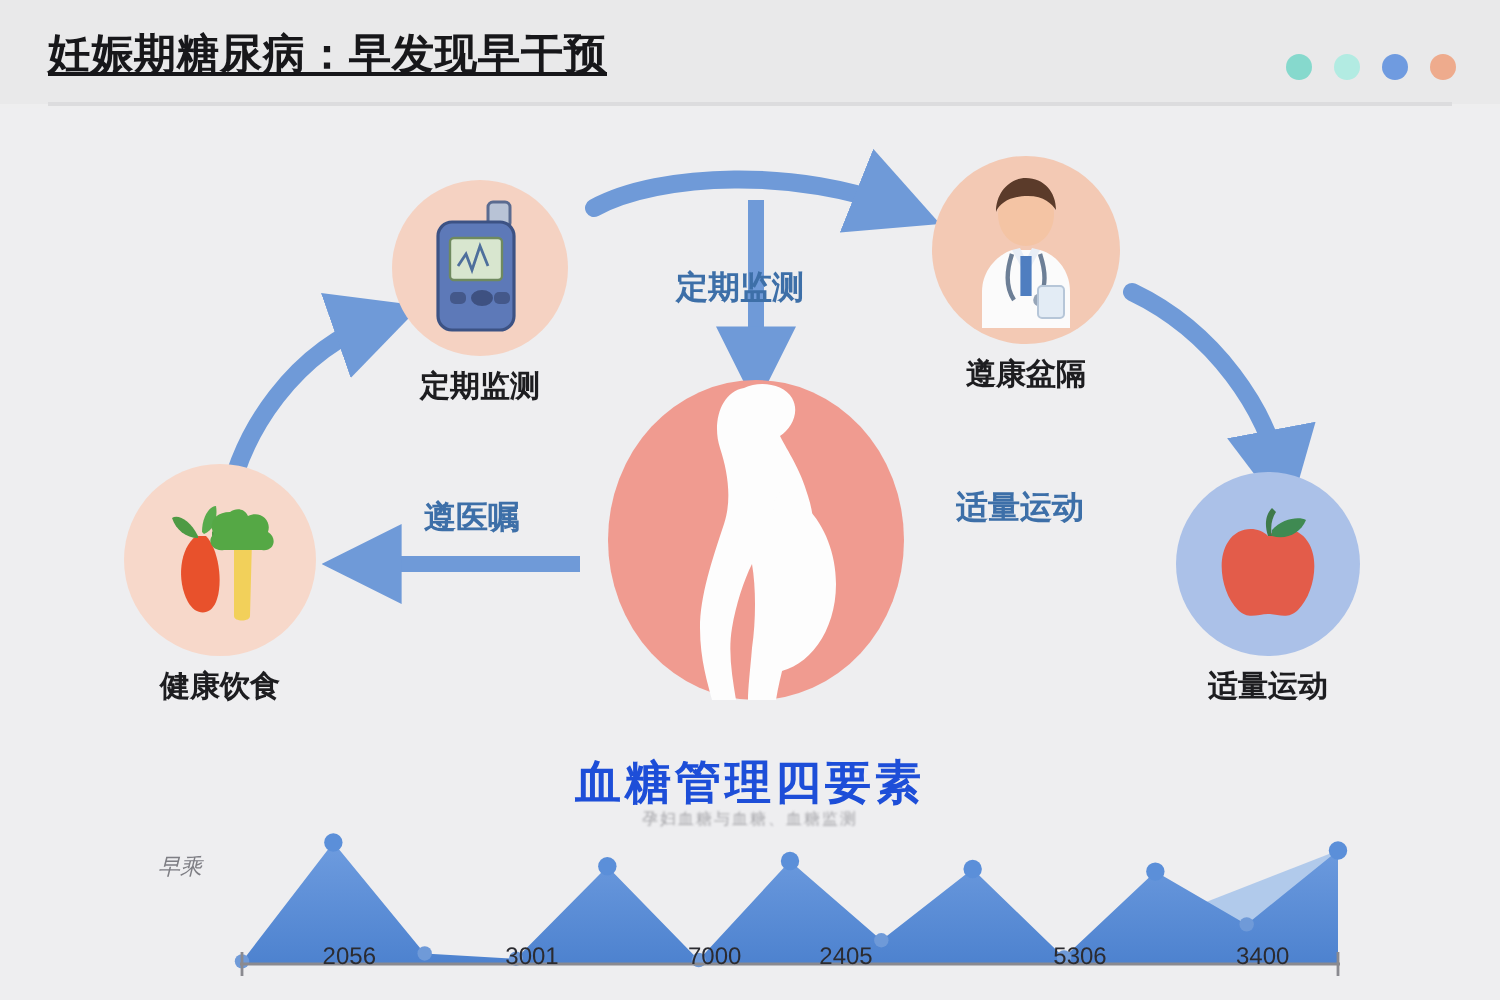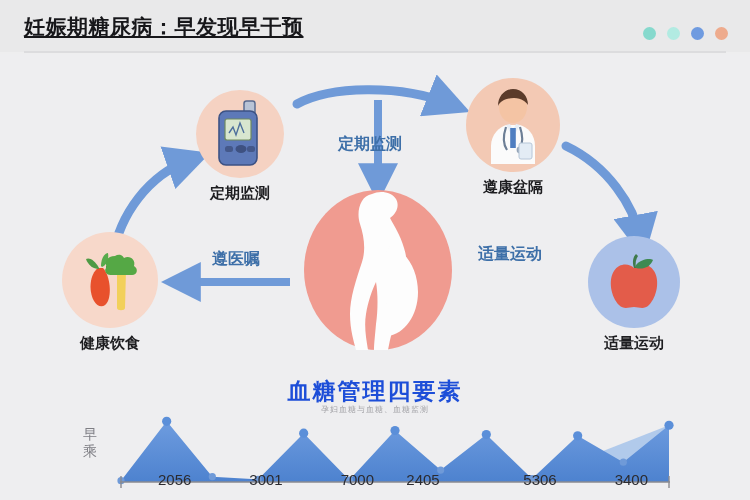--- a/index.html
+++ b/index.html
@@ -100,27 +100,28 @@
     position: absolute; left: 0; top: 40px; width: 750px;
     text-align: center;
     font-size: 8px; color: #8b8b90;
     letter-spacing: 1px;
     opacity: 0.75;
     filter: blur(0.5px);
   }
   #chart-yaxis-label {
     position: absolute; left: 79px; top: 62px;
     width: 22px;
-    font-size: 14px; color: #7e7e84; line-height: 17px;
+    font-size: 11px; color: #7e7e84; line-height: 17px;
     text-align: center;
+    font-style: italic;
   }
   #chart-svg { position: absolute; left: 0; top: 48px; }
   .xtick {
     position: absolute;
-    font-size: 15px; color: #2b2b30; font-weight: normal;
+    font-size: 12px; color: #2b2b30; font-weight: normal;
     transform: translateX(-50%);
     top: 107px;
   }
 </style>
 </head>
 <body>
 
 <div id="page">
 
   <div id="header">

